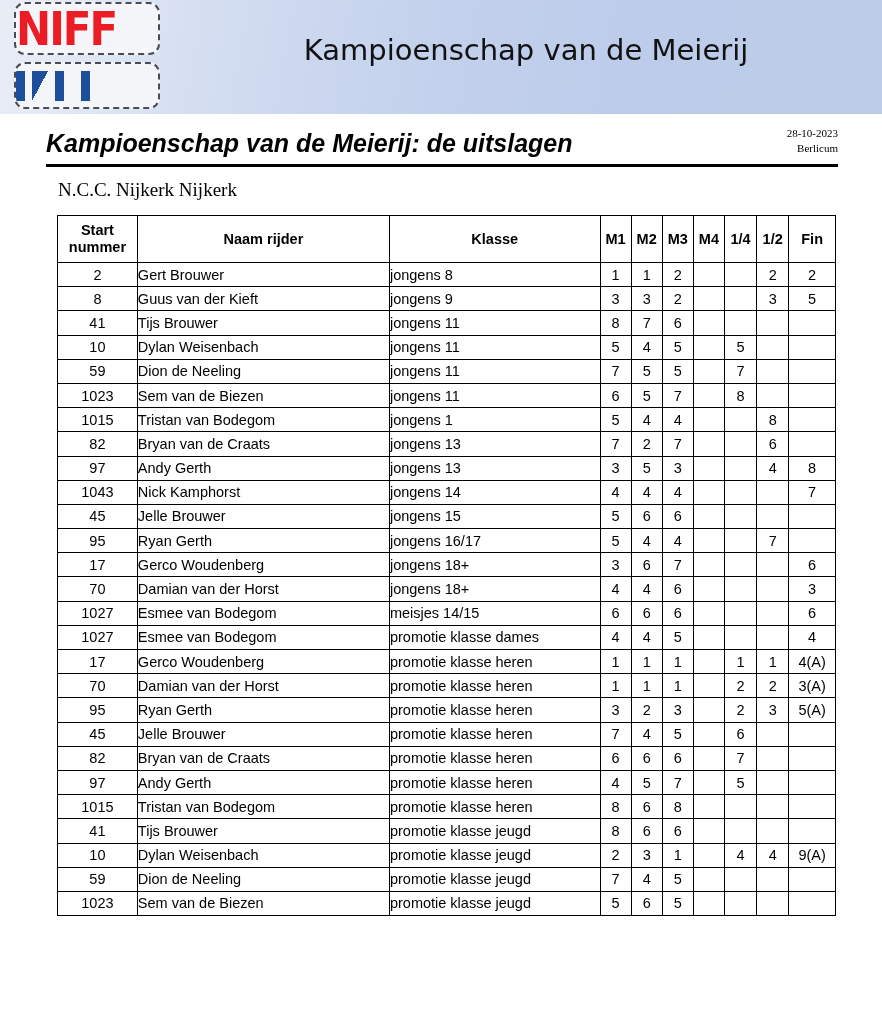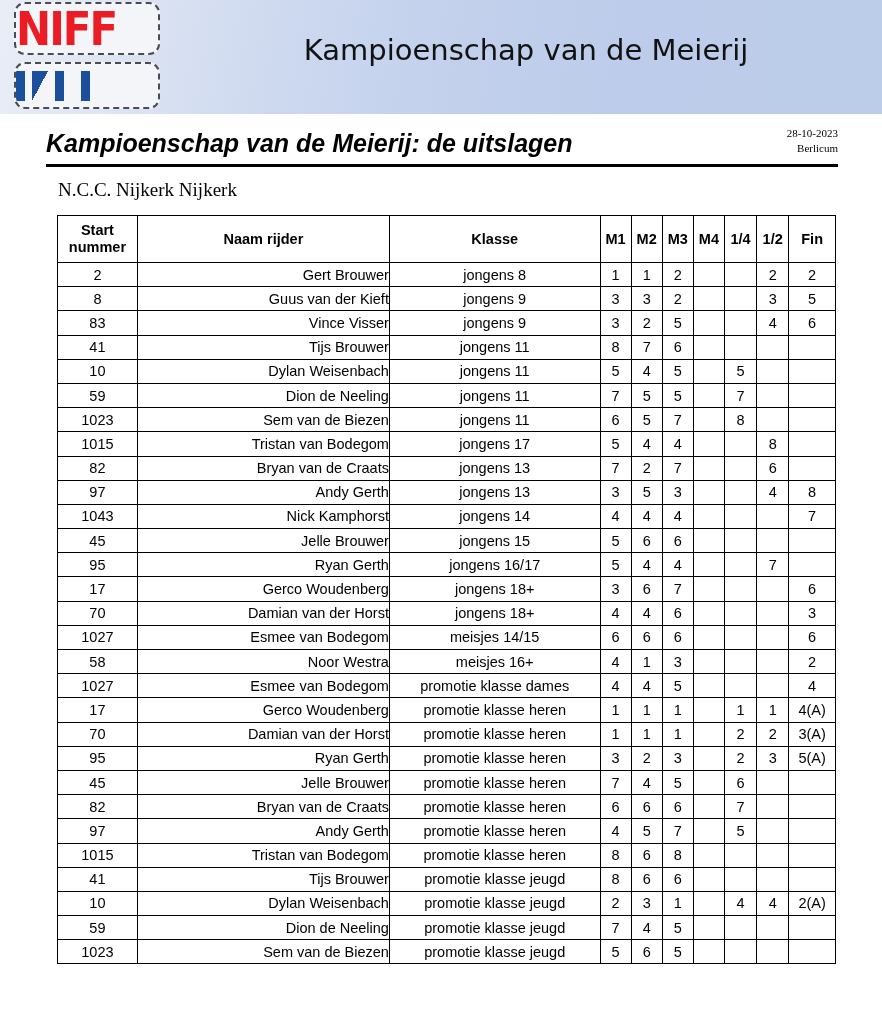--- a/index.html
+++ b/index.html
@@ -182,25 +182,24 @@
     text-align: center;
     height: 46px;
     line-height: 17px;
     padding: 0 2px;
   }
   td.c-start {
     text-align: center;
     padding-right: 14px;
   }
   td.c-name {
-    text-align: right;
+    text-align: left;
     padding-left: 9px;
   }
   td.c-klasse {
-    text-align: center;
     margin-left: 30px;
   }
   td.c-num {
     text-align: center;
   }
   col.w-start { width: 77px; }
   col.w-name  { width: 243px; }
   col.w-klasse{ width: 203px; }
   col.w-m     { width: 30px; }
   col.w-q     { width: 31px; }
@@ -290,32 +289,20 @@
           <td class="c-klasse">jongens 9</td>
           <td class="c-num">3</td>
           <td class="c-num">3</td>
           <td class="c-num">2</td>
           <td class="c-num"></td>
           <td class="c-num"></td>
           <td class="c-num">3</td>
           <td class="c-num">5</td>
         </tr>
         <tr>
-          <td class="c-start">83</td>
-          <td class="c-name">Vince Visser</td>
-          <td class="c-klasse">jongens 9</td>
-          <td class="c-num">3</td>
-          <td class="c-num">2</td>
-          <td class="c-num">5</td>
-          <td class="c-num"></td>
-          <td class="c-num"></td>
-          <td class="c-num">4</td>
-          <td class="c-num">6</td>
-        </tr>
-        <tr>
           <td class="c-start">41</td>
           <td class="c-name">Tijs Brouwer</td>
           <td class="c-klasse">jongens 11</td>
           <td class="c-num">8</td>
           <td class="c-num">7</td>
           <td class="c-num">6</td>
           <td class="c-num"></td>
           <td class="c-num"></td>
           <td class="c-num"></td>
           <td class="c-num"></td>
@@ -352,21 +339,21 @@
           <td class="c-num">5</td>
           <td class="c-num">7</td>
           <td class="c-num"></td>
           <td class="c-num">8</td>
           <td class="c-num"></td>
           <td class="c-num"></td>
         </tr>
         <tr>
           <td class="c-start">1015</td>
           <td class="c-name">Tristan van Bodegom</td>
-          <td class="c-klasse">jongens 17</td>
+          <td class="c-klasse">jongens 1</td>
           <td class="c-num">5</td>
           <td class="c-num">4</td>
           <td class="c-num">4</td>
           <td class="c-num"></td>
           <td class="c-num"></td>
           <td class="c-num">8</td>
           <td class="c-num"></td>
         </tr>
         <tr>
           <td class="c-start">82</td>
@@ -456,32 +443,20 @@
           <td class="c-start">1027</td>
           <td class="c-name">Esmee van Bodegom</td>
           <td class="c-klasse">meisjes 14/15</td>
           <td class="c-num">6</td>
           <td class="c-num">6</td>
           <td class="c-num">6</td>
           <td class="c-num"></td>
           <td class="c-num"></td>
           <td class="c-num"></td>
           <td class="c-num">6</td>
-        </tr>
-        <tr>
-          <td class="c-start">58</td>
-          <td class="c-name">Noor Westra</td>
-          <td class="c-klasse">meisjes 16+</td>
-          <td class="c-num">4</td>
-          <td class="c-num">1</td>
-          <td class="c-num">3</td>
-          <td class="c-num"></td>
-          <td class="c-num"></td>
-          <td class="c-num"></td>
-          <td class="c-num">2</td>
         </tr>
         <tr>
           <td class="c-start">1027</td>
           <td class="c-name">Esmee van Bodegom</td>
           <td class="c-klasse">promotie klasse dames</td>
           <td class="c-num">4</td>
           <td class="c-num">4</td>
           <td class="c-num">5</td>
           <td class="c-num"></td>
           <td class="c-num"></td>
@@ -587,21 +562,21 @@
         <tr>
           <td class="c-start">10</td>
           <td class="c-name">Dylan Weisenbach</td>
           <td class="c-klasse">promotie klasse jeugd</td>
           <td class="c-num">2</td>
           <td class="c-num">3</td>
           <td class="c-num">1</td>
           <td class="c-num"></td>
           <td class="c-num">4</td>
           <td class="c-num">4</td>
-          <td class="c-num">2(A)</td>
+          <td class="c-num">9(A)</td>
         </tr>
         <tr>
           <td class="c-start">59</td>
           <td class="c-name">Dion de Neeling</td>
           <td class="c-klasse">promotie klasse jeugd</td>
           <td class="c-num">7</td>
           <td class="c-num">4</td>
           <td class="c-num">5</td>
           <td class="c-num"></td>
           <td class="c-num"></td>

